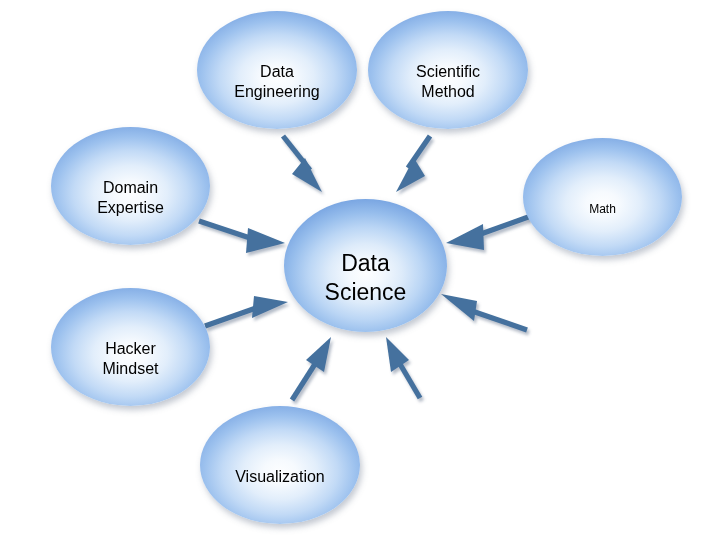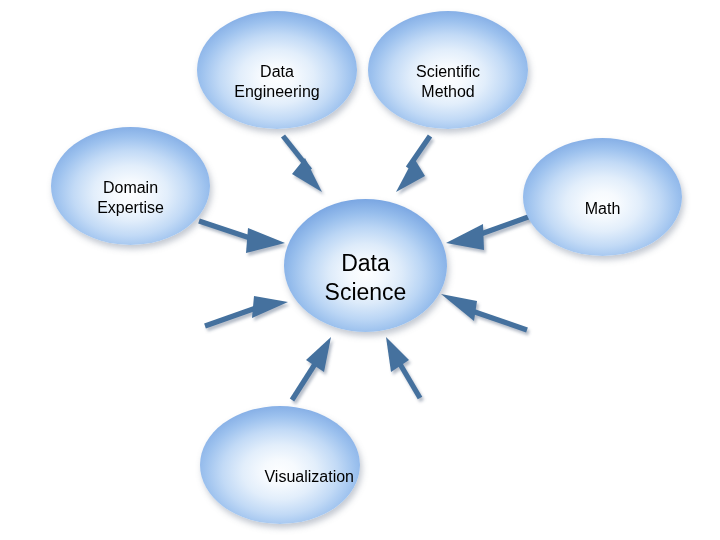--- a/index.html
+++ b/index.html
@@ -59,24 +59,24 @@
         #f4f9fe 18%,
         #ddebfa 40%,
         #bbd6f5 62%,
         #96bdec 82%,
         #7aa6e2 100%);
   }
   
   #node-data-engineering { left: 197px; top: 11px;  width: 160px; height: 118px; font-size: 16px; }
   #node-scientific-method { left: 368px; top: 11px;  width: 160px; height: 118px; font-size: 16px; }
   #node-domain-expertise { left: 51px;  top: 127px; width: 159px; height: 118px; font-size: 16px; }
-  #node-math            { left: 523px; top: 138px; width: 159px; height: 118px; font-size: 16px; }
+  #node-math            { left: 523px; top: 138px; width: 159px; height: 118px; font-size: 12px; }
   #node-hacker-mindset  { left: 51px;  top: 288px; width: 159px; height: 118px; font-size: 16px; }
   #node-statistics      { left: 523px; top: 292px; width: 159px; height: 118px; font-size: 14px; }
-  #node-visualization   { left: 200px; top: 406px; width: 160px; height: 118px; font-size: 16px; justify-content: flex-end; }
+  #node-visualization   { left: 200px; top: 406px; width: 160px; height: 118px; font-size: 16px; }
   #node-advanced-computing { left: 371px; top: 400px; width: 160px; height: 118px; font-size: 16px; }
 </style>
 </head>
 <body>
 
 <div id="canvas">
 
   <svg id="arrow-layer" viewBox="0 0 720 540" width="720" height="540">
     <defs>
       <filter id="arrowShadow" x="-50%" y="-50%" width="220%" height="220%">
@@ -137,20 +137,24 @@
 
   <div class="node" id="node-scientific-method">
     <span class="node-label">Scientific
 Method</span>
   </div>
 
   <div class="node" id="node-math">
     <span class="node-label">Math</span>
   </div>
 
+  <div class="node" id="node-hacker-mindset">
+    <span class="node-label">Hacker
+Mindset</span>
+  </div>
 
 
   <div class="node" id="node-visualization">
     <span class="node-label">Visualization</span>
   </div>
 
 
   <div class="node" id="node-center">
     <span class="node-label">Data
 Science</span>

